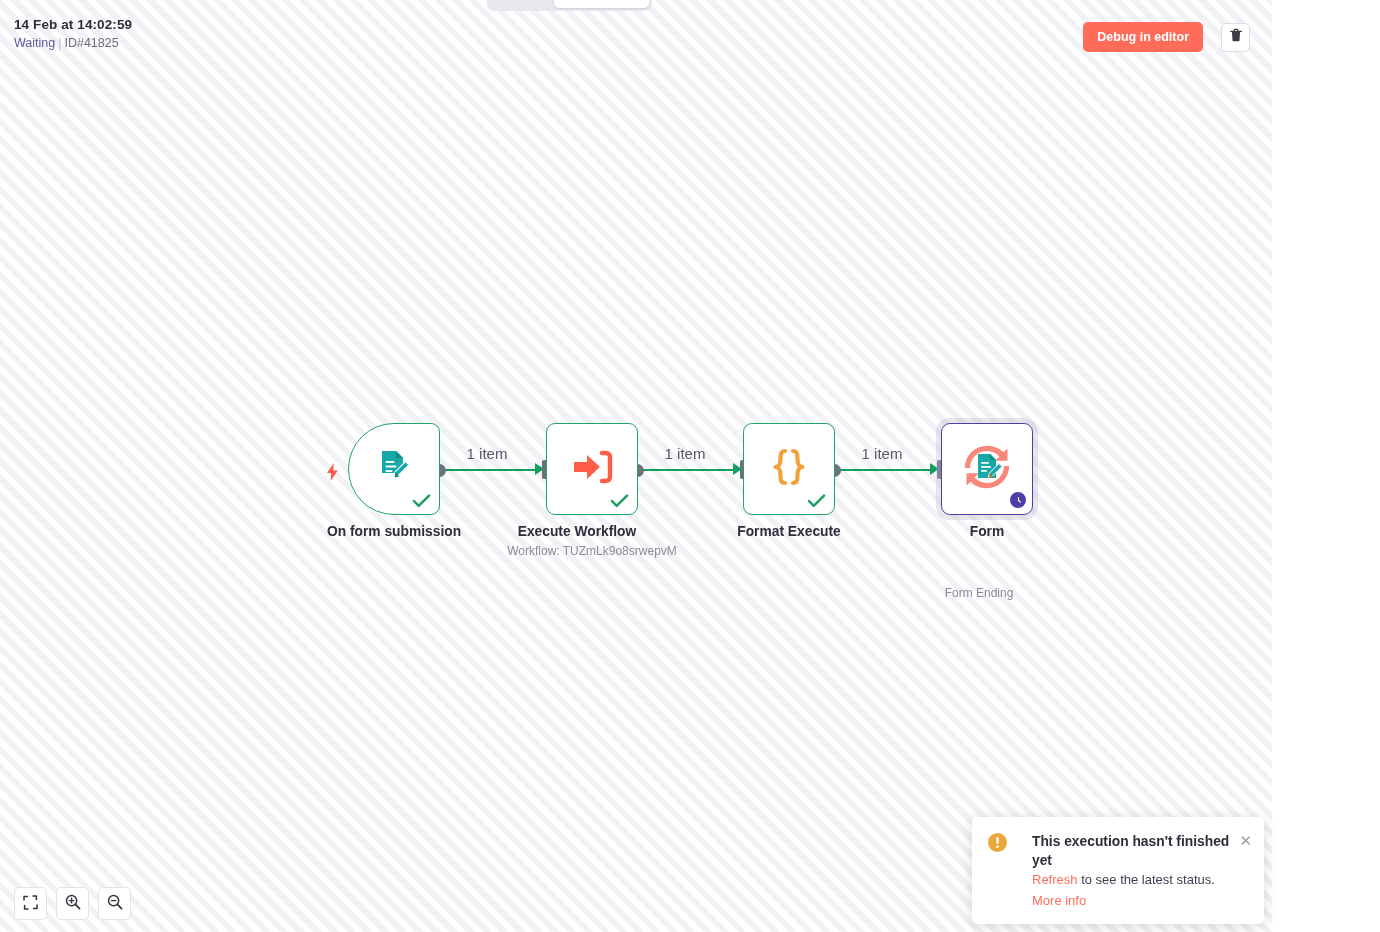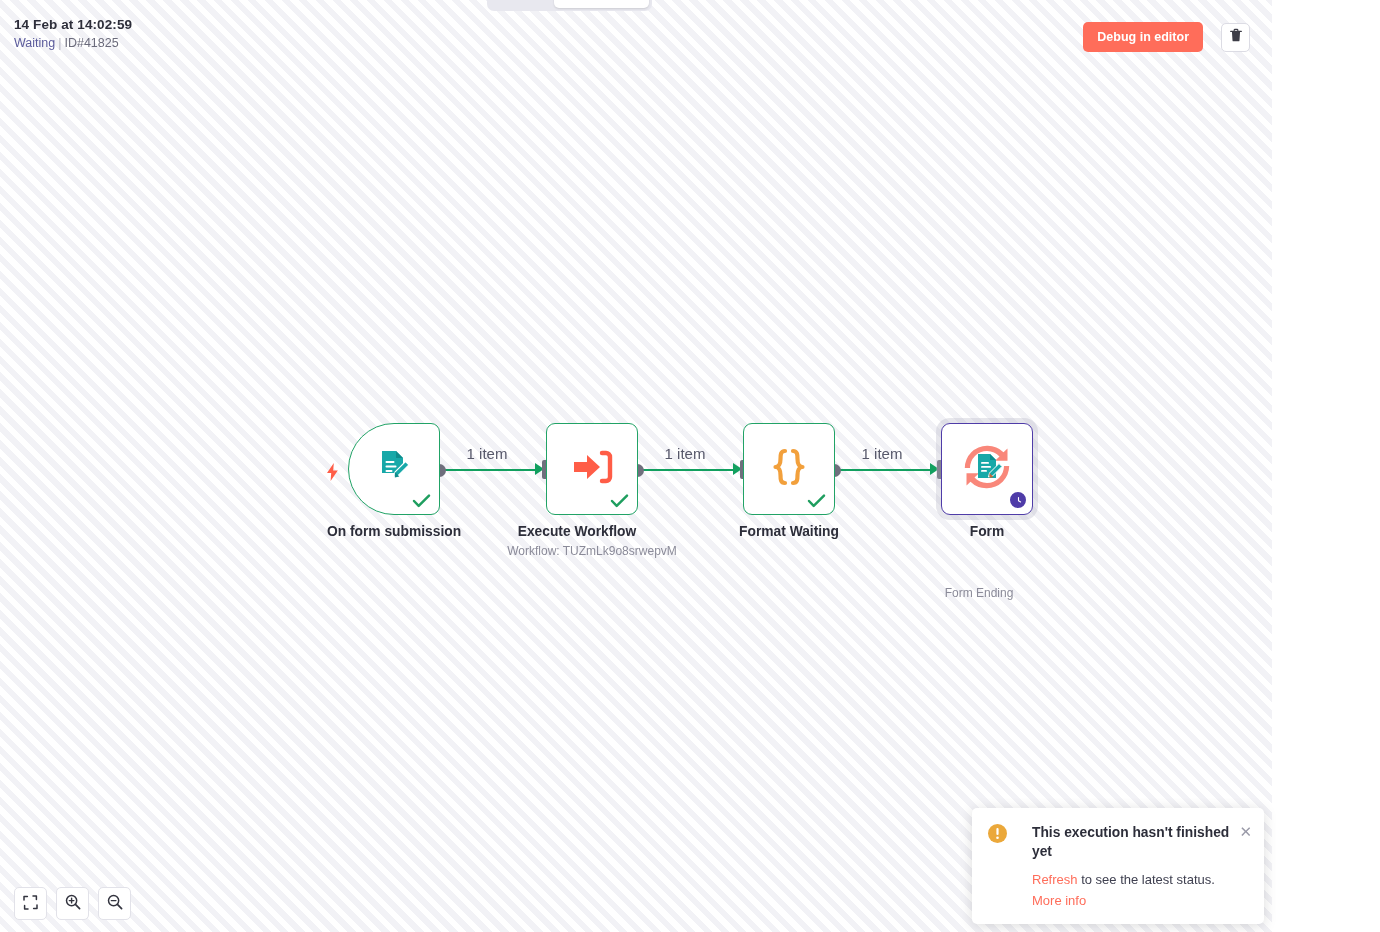--- a/index.html
+++ b/index.html
@@ -244,21 +244,21 @@
   #toast-warn-icon { flex: 0 0 auto; margin-top: 1px; line-height: 0; }
   #toast-body { flex: 1 1 auto; }
   #toast-title {
     font-size: 13.8px;
     font-weight: 700;
     color: #2d2e3a;
     line-height: 19px;
     padding-right: 14px;
   }
   #toast-msg {
-    margin-top: 9px;
+    margin-top: 0;
     font-size: 13px;
     color: #3f4050;
     line-height: 19px;
   }
   .toast-link {
     color: #ff6d5a;
     cursor: pointer;
   }
   #toast-more {
     margin-top: 2px;
@@ -388,21 +388,21 @@
           <path d="M18 6c-4.5 0-4.5 4-4.5 8s-1.5 8-5 8c3.5 0 5 4 5 8s0 8 4.5 8" stroke="#f2a03c" stroke-width="4.2" fill="none" stroke-linecap="round" stroke-linejoin="round"></path>
           <path d="M26 6c4.5 0 4.5 4 4.5 8s1.5 8 5 8c-3.5 0-5 4-5 8s0 8-4.5 8" stroke="#f2a03c" stroke-width="4.2" fill="none" stroke-linecap="round" stroke-linejoin="round"></path>
         </svg>
       </span>
       <span class="node-check">
         <svg width="19" height="16" viewBox="0 0 19 16">
           <path d="M2 8l4.7 4.8L17 2.6" stroke="#1f9e5f" stroke-width="2.5" fill="none" stroke-linecap="round" stroke-linejoin="round"></path>
         </svg>
       </span>
     </div>
-    <div class="node-label" style="left:46px;">Format Waiting</div>
+    <div class="node-label" style="left:46px;">Format Execute</div>
   </div>
 
   <div class="node-wrap" style="left:941px; top:423px;">
     <div class="node-box waiting">
       <span>
         <svg width="58" height="52" viewBox="0 0 58 52">
           <path d="M12 27a17 17 0 0 1 17-17c5 0 9.4 2.1 12.5 5.5l-4.5 4.2h12.5V7.5l-4 3.8A22.6 22.6 0 0 0 29 4.8 22.2 22.2 0 0 0 6.8 27z" fill="#f9877a"></path>
           <path d="M46 25a17 17 0 0 1-17 17c-5 0-9.4-2.1-12.5-5.5l4.5-4.2H8.5V44.5l4-3.8A22.6 22.6 0 0 0 29 47.2 22.2 22.2 0 0 0 51.2 25z" fill="#f9877a"></path>
           <path d="M20 13h12l6 6v18H20z" fill="#17a8a8"></path>
           <path d="M32 13l6 6h-6z" fill="#0e8b8b"></path>

